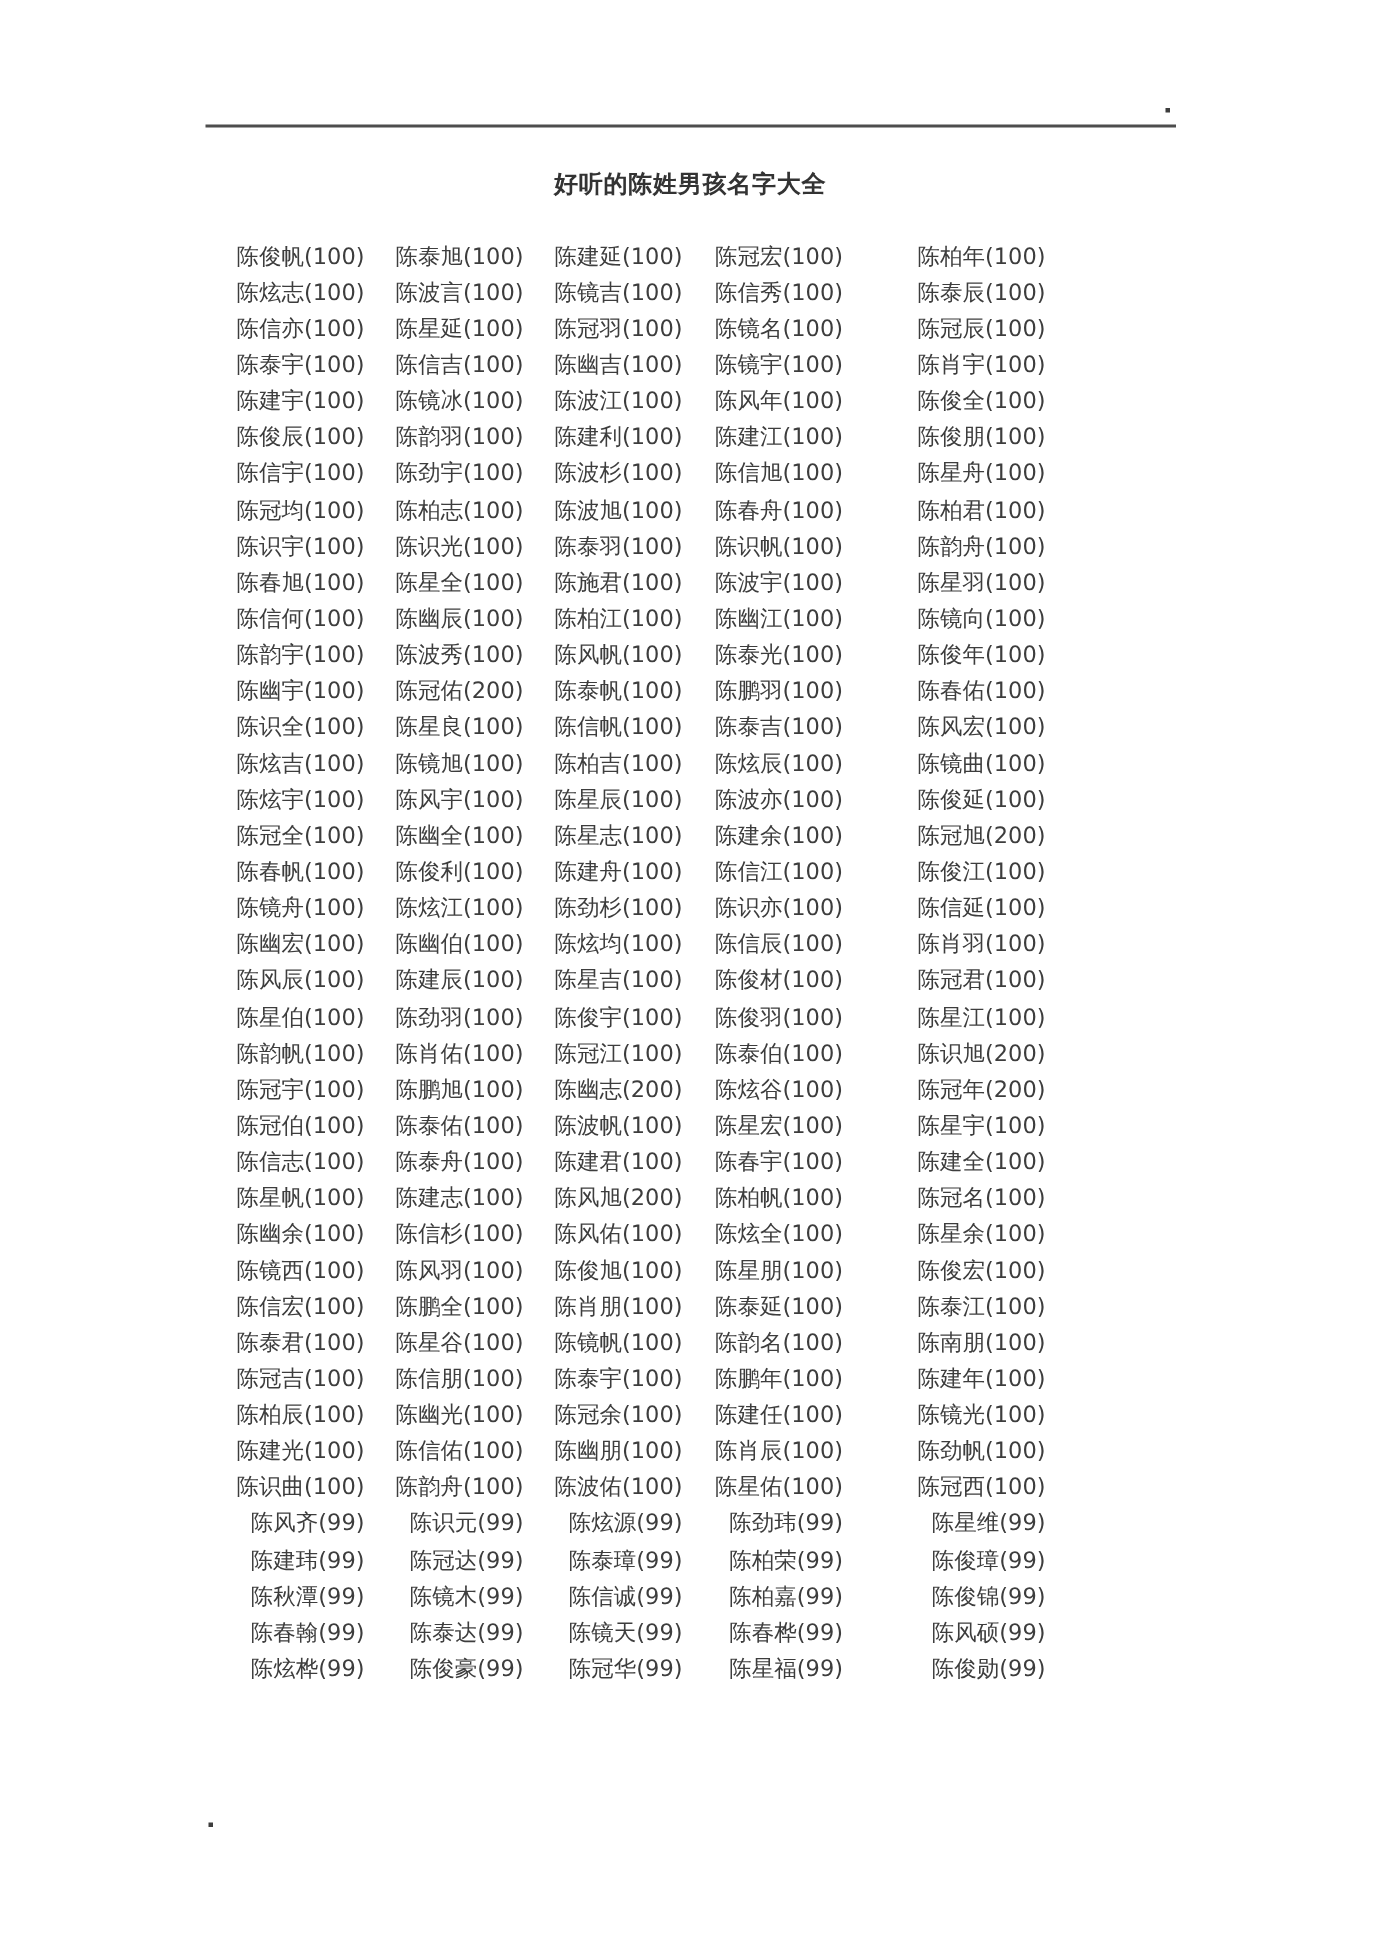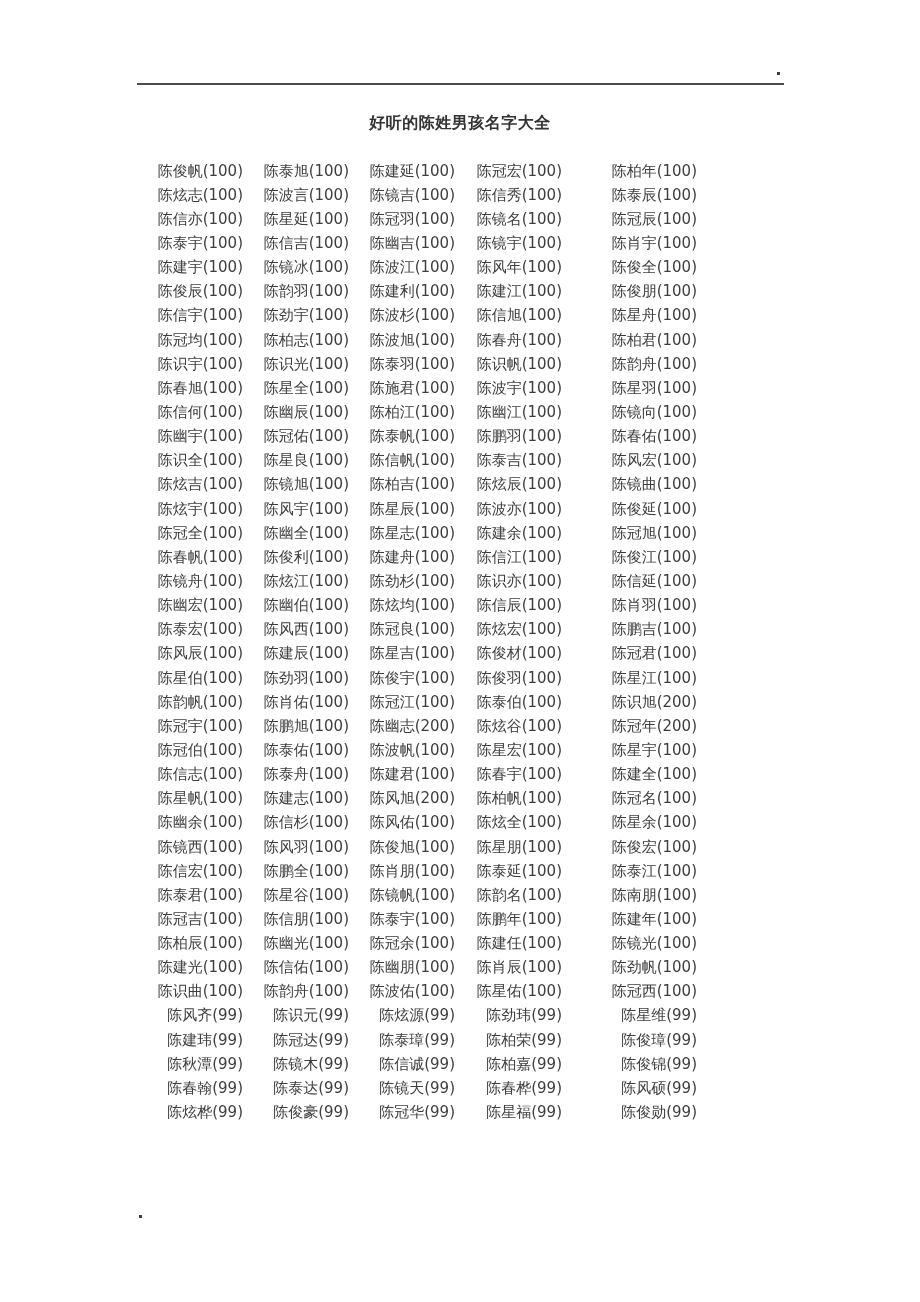--- a/index.html
+++ b/index.html
@@ -149,22 +149,29 @@
         <span class="name-item">陈星羽(100)</span>
       </div>
       <div class="name-row">
         <span class="name-item">陈信何(100)</span>
         <span class="name-item">陈幽辰(100)</span>
         <span class="name-item">陈柏江(100)</span>
         <span class="name-item">陈幽江(100)</span>
         <span class="name-item">陈镜向(100)</span>
       </div>
       <div class="name-row">
+        <span class="name-item">陈韵宇(100)</span>
+        <span class="name-item">陈波秀(100)</span>
+        <span class="name-item">陈风帆(100)</span>
+        <span class="name-item">陈泰光(100)</span>
+        <span class="name-item">陈俊年(100)</span>
+      </div>
+      <div class="name-row">
         <span class="name-item">陈幽宇(100)</span>
-        <span class="name-item">陈冠佑(100)</span>
+        <span class="name-item">陈冠佑(200)</span>
         <span class="name-item">陈泰帆(100)</span>
         <span class="name-item">陈鹏羽(100)</span>
         <span class="name-item">陈春佑(100)</span>
       </div>
       <div class="name-row">
         <span class="name-item">陈识全(100)</span>
         <span class="name-item">陈星良(100)</span>
         <span class="name-item">陈信帆(100)</span>
         <span class="name-item">陈泰吉(100)</span>
         <span class="name-item">陈风宏(100)</span>
@@ -181,21 +188,21 @@
         <span class="name-item">陈风宇(100)</span>
         <span class="name-item">陈星辰(100)</span>
         <span class="name-item">陈波亦(100)</span>
         <span class="name-item">陈俊延(100)</span>
       </div>
       <div class="name-row">
         <span class="name-item">陈冠全(100)</span>
         <span class="name-item">陈幽全(100)</span>
         <span class="name-item">陈星志(100)</span>
         <span class="name-item">陈建余(100)</span>
-        <span class="name-item">陈冠旭(100)</span>
+        <span class="name-item">陈冠旭(200)</span>
       </div>
       <div class="name-row">
         <span class="name-item">陈春帆(100)</span>
         <span class="name-item">陈俊利(100)</span>
         <span class="name-item">陈建舟(100)</span>
         <span class="name-item">陈信江(100)</span>
         <span class="name-item">陈俊江(100)</span>
       </div>
       <div class="name-row">
         <span class="name-item">陈镜舟(100)</span>
@@ -205,27 +212,20 @@
         <span class="name-item">陈信延(100)</span>
       </div>
       <div class="name-row">
         <span class="name-item">陈幽宏(100)</span>
         <span class="name-item">陈幽伯(100)</span>
         <span class="name-item">陈炫均(100)</span>
         <span class="name-item">陈信辰(100)</span>
         <span class="name-item">陈肖羽(100)</span>
       </div>
       <div class="name-row">
-        <span class="name-item">陈泰宏(100)</span>
-        <span class="name-item">陈风西(100)</span>
-        <span class="name-item">陈冠良(100)</span>
-        <span class="name-item">陈炫宏(100)</span>
-        <span class="name-item">陈鹏吉(100)</span>
-      </div>
-      <div class="name-row">
         <span class="name-item">陈风辰(100)</span>
         <span class="name-item">陈建辰(100)</span>
         <span class="name-item">陈星吉(100)</span>
         <span class="name-item">陈俊材(100)</span>
         <span class="name-item">陈冠君(100)</span>
       </div>
       <div class="name-row">
         <span class="name-item">陈星伯(100)</span>
         <span class="name-item">陈劲羽(100)</span>
         <span class="name-item">陈俊宇(100)</span>

